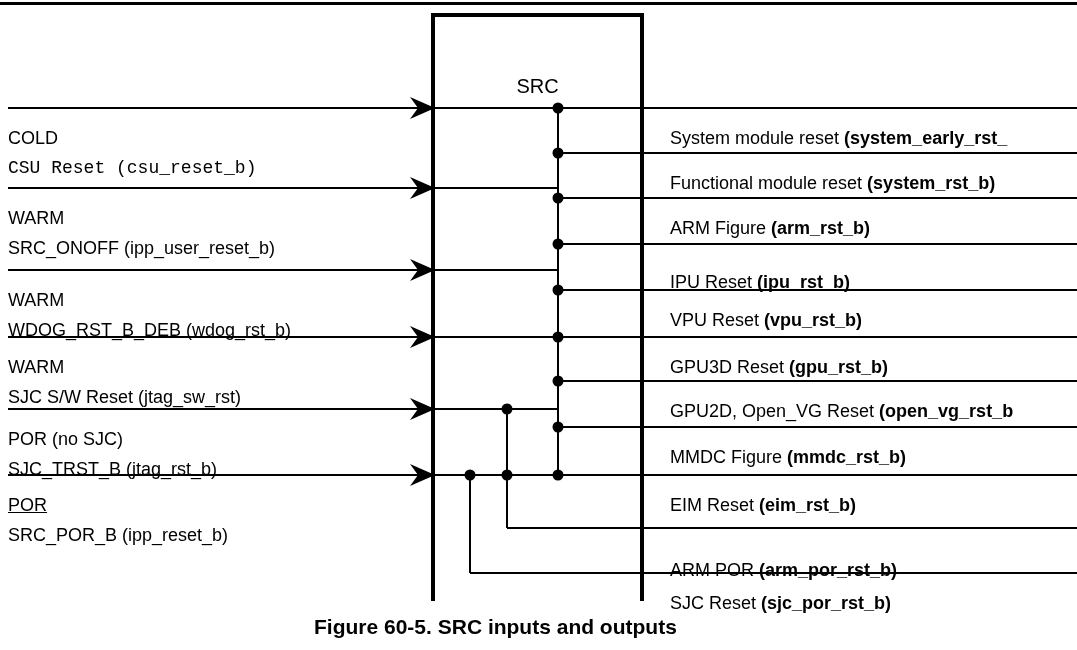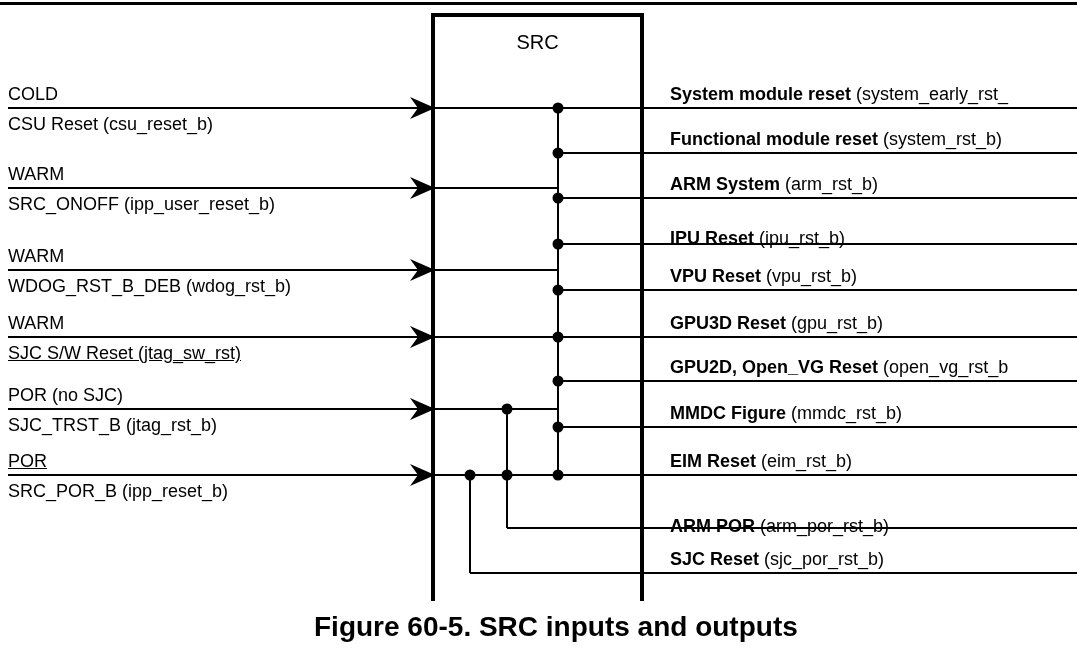--- a/index.html
+++ b/index.html
@@ -2,25 +2,25 @@
 <html><head>
 <meta charset="utf-8">
 <style>
   html,body{margin:0;padding:0;}
   body{
     width:1077px;height:650px;overflow:hidden;background:#ffffff;
     font-family:"Liberation Sans",sans-serif;color:#000;
   }
   #canvas{position:relative;width:1077px;height:650px;background:#ffffff;overflow:hidden;}
   #wires{position:absolute;left:0;top:0;width:1077px;height:650px;}
-  .lbl{position:absolute;white-space:nowrap;font-size:18px;line-height:20px;color:#000;}
-  .out-name{font-weight:bold;}
-  .out-sig{margin-left:5px;}
+  .lbl{position:absolute;white-space:nowrap;font-size:18px;line-height:20px;color:#000;margin-top:44px;}
+  .out-name{font-weight:normal;}
+  .out-sig{margin-left:5px;font-weight:bold;}
   #src-label{position:absolute;text-align:center;font-size:20px;line-height:22px;}
-  #caption{position:absolute;font-weight:bold;font-size:28px;line-height:24px;white-space:nowrap;}
+  #caption{position:absolute;font-weight:bold;font-size:21px;line-height:24px;white-space:nowrap;}
 </style>
 </head>
 <body>
 
 <div id="canvas">
   <svg id="wires" width="1077" height="650" viewBox="0 0 1077 650" xmlns="http://www.w3.org/2000/svg">
       <line x1="0" y1="3" x2="1077" y2="3" stroke="#000000" stroke-width="3" shape-rendering="crispEdges"></line>
       <path d="M 433 601 L 433 15 L 642 15 L 642 601" fill="none" stroke="#000000" stroke-width="4" shape-rendering="crispEdges"></path>
       <line x1="8" y1="108" x2="433" y2="108" stroke="#000000" stroke-width="2.3" shape-rendering="crispEdges"></line>
       <line x1="433" y1="108" x2="558" y2="108" stroke="#000000" stroke-width="2.3" shape-rendering="crispEdges"></line>
@@ -62,34 +62,34 @@
       <line x1="558" y1="475" x2="1077" y2="475" stroke="#000000" stroke-width="2.3" shape-rendering="crispEdges"></line>
       <circle cx="558" cy="475" r="5.5" fill="#000000"></circle>
       <line x1="507" y1="528" x2="1077" y2="528" stroke="#000000" stroke-width="2.3" shape-rendering="crispEdges"></line>
       <line x1="470" y1="573" x2="1077" y2="573" stroke="#000000" stroke-width="2.3" shape-rendering="crispEdges"></line>
       <circle cx="507" cy="409" r="5.5" fill="#000000"></circle>
       <circle cx="507" cy="475" r="5.5" fill="#000000"></circle>
       <circle cx="470" cy="475" r="5.5" fill="#000000"></circle>
     </svg>
   <div id="labels">
       <div class="lbl" style="left: 8px; top: 84px; text-align: right;"><span>COLD</span></div>
-      <div class="lbl" style="left: 8px; top: 114px;"><span>CSU Reset (csu_reset_b)</span></div>
+      <div class="lbl" style="left: 8px; top: 114px; font-family: Liberation Mono, monospace;"><span>CSU Reset (csu_reset_b)</span></div>
       <div class="lbl" style="left: 8px; top: 164px;"><span>WARM</span></div>
       <div class="lbl" style="left: 8px; top: 194px;"><span>SRC_ONOFF (ipp_user_reset_b)</span></div>
       <div class="lbl" style="left: 8px; top: 246px;"><span>WARM</span></div>
       <div class="lbl" style="left: 8px; top: 276px;"><span>WDOG_RST_B_DEB (wdog_rst_b)</span></div>
       <div class="lbl" style="left: 8px; top: 313px;"><span>WARM</span></div>
-      <div class="lbl" style="left: 8px; top: 343px; text-decoration: underline;"><span>SJC S/W Reset (jtag_sw_rst)</span></div>
+      <div class="lbl" style="left: 8px; top: 343px;"><span>SJC S/W Reset (jtag_sw_rst)</span></div>
       <div class="lbl" style="left: 8px; top: 385px;"><span>POR (no SJC)</span></div>
       <div class="lbl" style="left: 8px; top: 415px;"><span>SJC_TRST_B (jtag_rst_b)</span></div>
       <div class="lbl" style="left: 8px; top: 451px; text-decoration: underline;"><span>POR</span></div>
       <div class="lbl" style="left: 8px; top: 481px;"><span>SRC_POR_B (ipp_reset_b)</span></div>
       <div class="lbl" style="left: 670px; top: 84px;"><span class="out-name">System module reset</span><span class="out-sig">(system_early_rst_</span></div>
       <div class="lbl" style="left: 670px; top: 129px;"><span class="out-name">Functional module reset</span><span class="out-sig">(system_rst_b)</span></div>
-      <div class="lbl" style="left: 670px; top: 174px;"><span class="out-name">ARM System</span><span class="out-sig">(arm_rst_b)</span></div>
+      <div class="lbl" style="left: 670px; top: 174px;"><span class="out-name">ARM Figure</span><span class="out-sig">(arm_rst_b)</span></div>
       <div class="lbl" style="left: 670px; top: 228px;"><span class="out-name">IPU Reset</span><span class="out-sig">(ipu_rst_b)</span></div>
       <div class="lbl" style="left: 670px; top: 266px;"><span class="out-name">VPU Reset</span><span class="out-sig">(vpu_rst_b)</span></div>
       <div class="lbl" style="left: 670px; top: 313px;"><span class="out-name">GPU3D Reset</span><span class="out-sig">(gpu_rst_b)</span></div>
       <div class="lbl" style="left: 670px; top: 357px;"><span class="out-name">GPU2D, Open_VG Reset</span><span class="out-sig">(open_vg_rst_b</span></div>
       <div class="lbl" style="left: 670px; top: 403px;"><span class="out-name">MMDC Figure</span><span class="out-sig">(mmdc_rst_b)</span></div>
       <div class="lbl" style="left: 670px; top: 451px;"><span class="out-name">EIM Reset</span><span class="out-sig">(eim_rst_b)</span></div>
       <div class="lbl" style="left: 670px; top: 516px;"><span class="out-name">ARM POR</span><span class="out-sig">(arm_por_rst_b)</span></div>
       <div class="lbl" style="left: 670px; top: 549px;"><span class="out-name">SJC Reset</span><span class="out-sig">(sjc_por_rst_b)</span></div>
     </div>
   <div id="src-label" class="lbl" style="left: 433px; width: 209px; top: 31px;">SRC</div>

